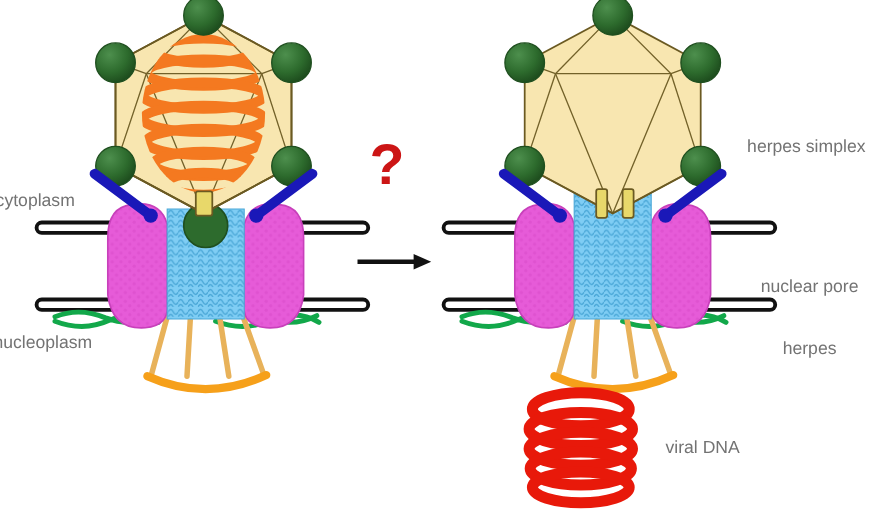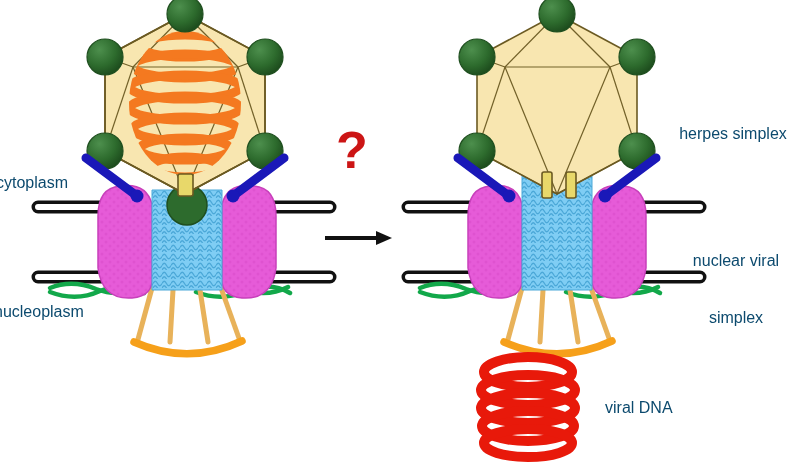--- a/index.html
+++ b/index.html
@@ -6,21 +6,21 @@
   body{
     width:800px;height:475px;
     background:#ffffff;
     font-family:"Liberation Sans", sans-serif;
     overflow:hidden;
     position:relative;
   }
   #stage{position:absolute;left:0;top:0;width:800px;height:475px;}
   .lbl{
     position:absolute;
-    color:#0c4a6e;
+    color:#737373;
     font-size:16px;
     line-height:19px;
     white-space:pre;
     font-family:"Liberation Sans", sans-serif;
   }
   .lbl-right{text-align:center;}
   .lbl-left{text-align:left;}
   svg{display:block;}
 </style>
 </head>
@@ -233,21 +233,21 @@
 
   <div class="lbl lbl-left" style="left:-4px;top:173px;">cytoplasm</div>
 
   <div class="lbl lbl-left" style="left:-6px;top:302px;">nucleoplasm</div>
 
   <div class="lbl lbl-right" style="left:666px;top:86px;width:134px;">
     <div>herpes simplex</div>
   </div>
 
   <div class="lbl lbl-right" style="left:672px;top:213px;width:128px;">
-    <div>nuclear viral</div>
-    <div>simplex</div>
+    <div>nuclear pore</div>
+    <div>herpes</div>
   </div>
 
   <div class="lbl lbl-left" style="left:605px;top:398px;">viral DNA</div>
 
   <div class="lbl" style="left:336px;top:124px;color:#CC1515;font-size:52px;line-height:52px;font-weight:bold;">?</div>
 
 </div>
 
 </body></html>

